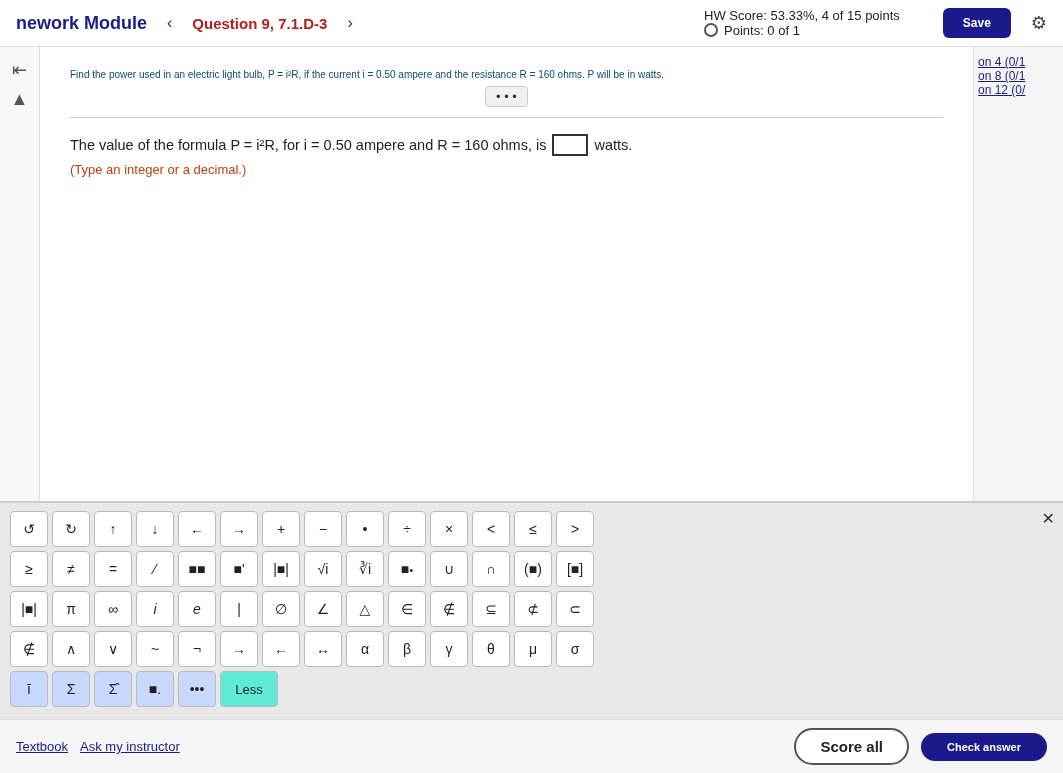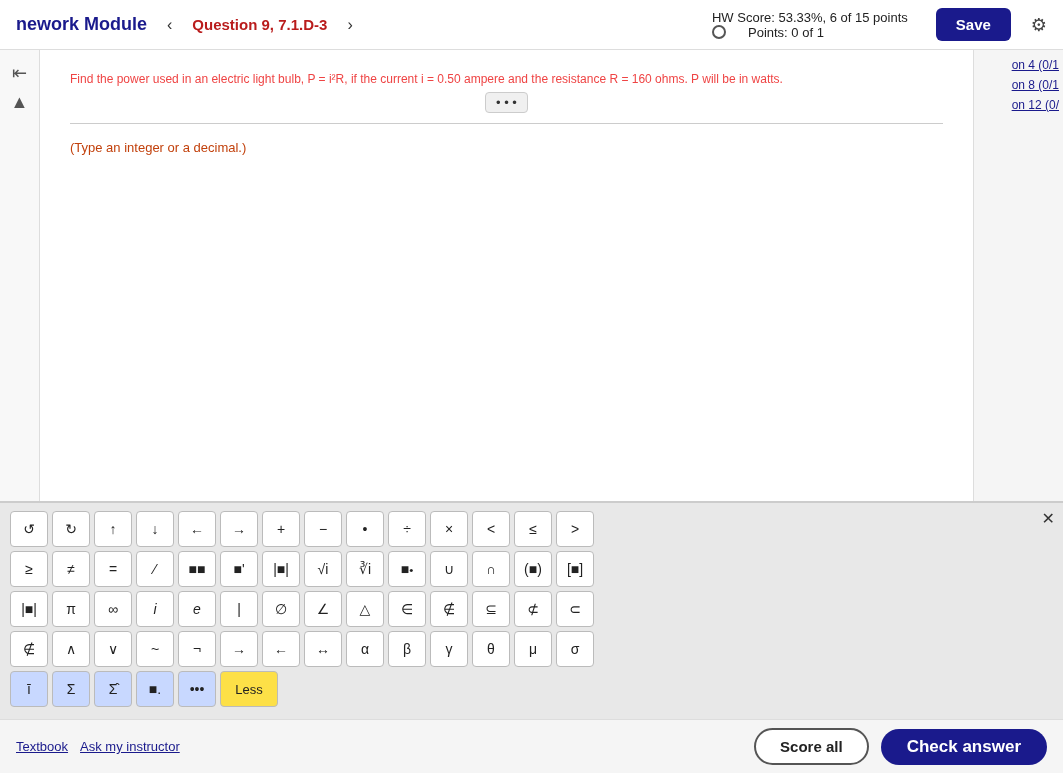--- a/index.html
+++ b/index.html
@@ -42,38 +42,38 @@
     }
     .hw-score-block {
       margin-left: auto;
       text-align: left;
       font-size: 13px;
       color: #222;
     }
     .hw-score-block .points-line {
       display: flex;
       align-items: flex-start;
-      gap: 22px;
+      gap: 6px;
     }
     .circle-icon {
       width: 14px; height: 14px;
       border: 2px solid #555;
       border-radius: 50%;
       display: inline-block;
     }
     .save-btn {
       background: #1a1a8c;
       color: #fff;
       border: none;
       border-radius: 6px;
       padding: 8px 20px;
-      font-size: 15px;
-      font-weight: bold;
-      cursor: pointer;
-      margin-left: 16px;
+      font-size: 12px;
+      font-weight: bold;
+      cursor: pointer;
+      margin-left: 31px;
     }
     .gear-icon-btn {
       background: none; border: none; cursor: pointer; font-size: 18px; color: #444; margin-left: 8px;
     }
 
     
     .content-area {
       flex: 1;
       display: flex;
       flex-direction: row;
@@ -95,22 +95,22 @@
     }
 
     .question-area {
       flex: 1;
       padding: 20px 30px;
       overflow-y: auto;
       position: relative;
     }
 
     .question-text {
-      font-size: 12px;
-      color: #ef4444;
+      font-size: 10px;
+      color: #0c4a6e;
       line-height: 1.5;
     }
 
     .divider {
       border: none;
       border-top: 1px solid #ccc;
       margin: 10px 0 16px 0;
     }
 
     .ellipsis-btn {
@@ -153,22 +153,20 @@
     
     .right-sidebar {
       width: 90px;
       background: #f5f5f5;
       border-left: 1px solid #ddd;
       padding: 8px 4px;
       font-size: 12px;
       color: #1a1a8c;
       display: flex;
       flex-direction: column;
-      gap: 6px;
-      text-align: right;
     }
     .sidebar-link {
       color: #1a1a8c;
       text-decoration: underline;
       cursor: pointer;
       font-size: 12px;
       display: block;
     }
 
     
@@ -202,21 +200,21 @@
       height: 36px;
       font-size: 14px;
       cursor: pointer;
       display: flex;
       align-items: center;
       justify-content: center;
       color: #222;
       padding: 0 4px;
     }
     .kb-btn.blue-row { background: #c8d8ff; }
-    .kb-btn-less { background: #fde047; border: 1px solid #bbb; border-radius: 4px; min-width: 58px; height: 36px; font-size: 13px; cursor: pointer; display: flex; align-items: center; justify-content: center; color: #222; }
+    .kb-btn-less { background: #5eead4; border: 1px solid #bbb; border-radius: 4px; min-width: 58px; height: 36px; font-size: 13px; cursor: pointer; display: flex; align-items: center; justify-content: center; color: #222; }
 
     
     .bottom-bar {
       background: #f5f5f5;
       border-top: 1px solid #ddd;
       display: flex;
       align-items: center;
       padding: 8px 16px;
       gap: 12px;
     }
@@ -238,37 +236,37 @@
       font-weight: bold;
       cursor: pointer;
       color: #222;
     }
     .check-answer-btn {
       background: #1a1a8c;
       color: #fff;
       border: none;
       border-radius: 20px;
       padding: 8px 26px;
-      font-size: 17px;
+      font-size: 11px;
       font-weight: bold;
       cursor: pointer;
     }
   </style>
 </head>
 <body>
 
 <div class="main-area">
 
   <div class="header">
     <span class="header-title">nework Module</span>
     <button class="nav-arrow">‹</button>
     <span class="question-label">Question 9, 7.1.D-3</span>
     <button class="nav-arrow">›</button>
     <div class="hw-score-block">
-      <div>HW Score: 53.33%, 6 of 15 points</div>
+      <div>HW Score: 53.33%, 4 of 15 points</div>
       <div class="points-line">
         <span class="circle-icon"></span>
         <span>Points: 0 of 1</span>
       </div>
     </div>
     <button class="save-btn">Save</button>
     <button class="gear-icon-btn">⚙</button>
   </div>
 
   <div class="content-area">
@@ -280,20 +278,25 @@
 
     <div class="question-area">
       <div class="question-text">Find the power used in an electric light bulb, P = i²R, if the current i = 0.50 ampere and the resistance R = 160 ohms. P will be in watts.</div>
 
       <div class="ellipsis-btn">
         <button>• • •</button>
       </div>
 
       <hr class="divider">
 
+      <div class="answer-line">
+        <span>The value of the formula P = i²R, for i = 0.50 ampere and R = 160 ohms, is</span>
+        <span class="answer-box"></span>
+        <span>watts.</span>
+      </div>
       <div class="answer-note">(Type an integer or a decimal.)</div>
     </div>
 
     <div class="right-sidebar">
       <a class="sidebar-link">on 4 (0/1</a>
       <a class="sidebar-link">on 8 (0/1</a>
       <a class="sidebar-link">on 12 (0/</a>
     </div>
   </div>
 

